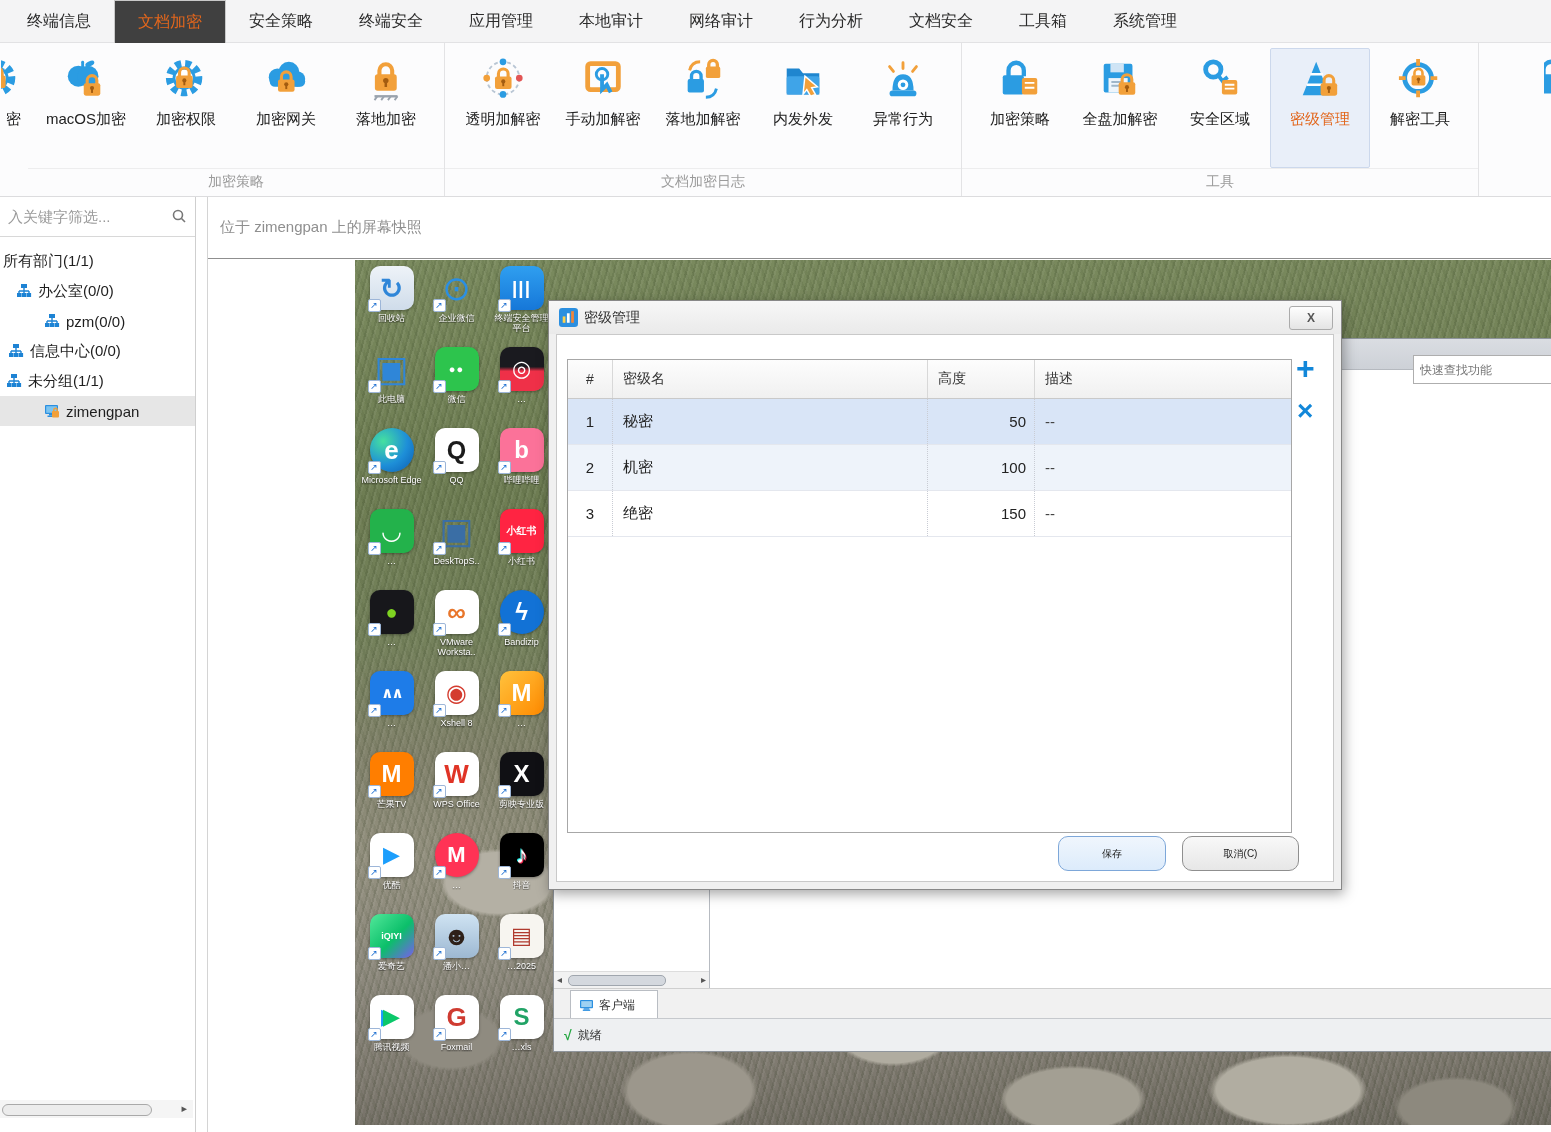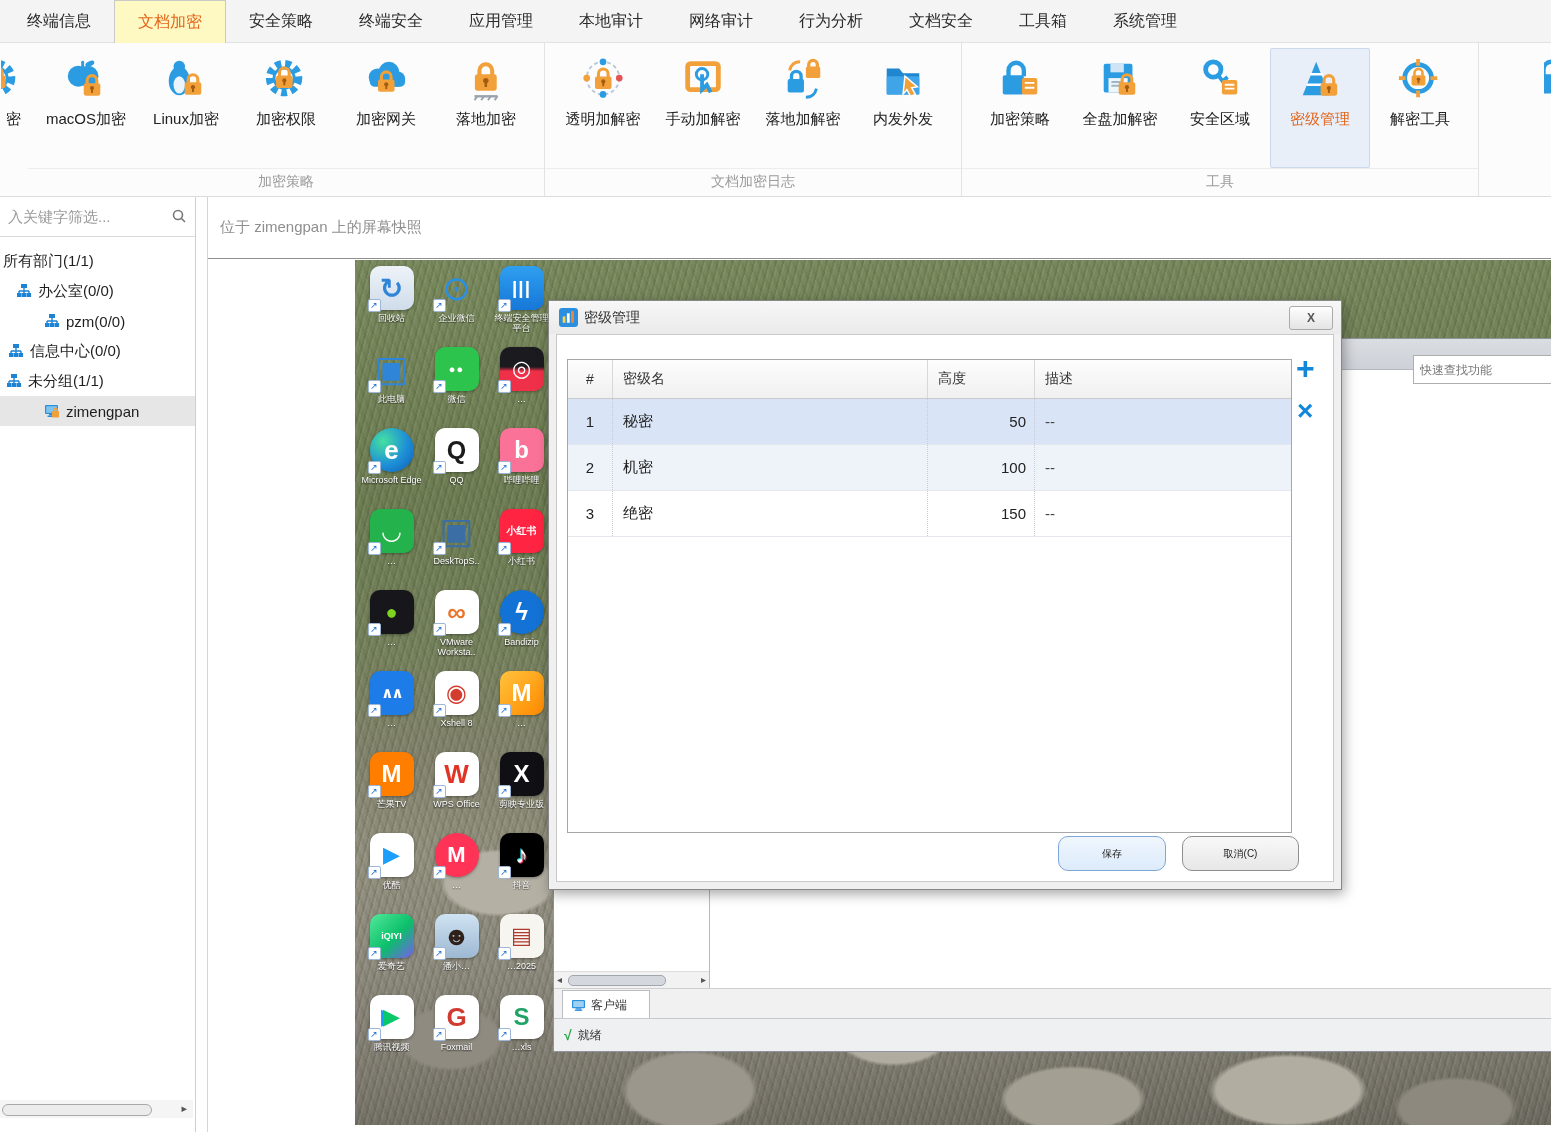--- a/index.html
+++ b/index.html
@@ -4,21 +4,21 @@
 <style>
   html,body{margin:0;padding:0}
   body{width:1551px;height:1132px;position:relative;overflow:hidden;background:#fff;
        font-family:"Liberation Sans","DejaVu Sans",sans-serif;color:#222}
   svg{display:block}
 
   
   #menubar{position:absolute;left:0;top:0;right:0;height:42px;background:#f4f4f5;
            border-bottom:1px solid #e2e2e4;display:flex;align-items:stretch;padding-left:4px;z-index:5}
   .mtab{display:flex;align-items:center;padding:0 23px;font-size:16px;color:#2b2b2b;cursor:default;white-space:nowrap}
-  .mtab.active{background:#fef9c3;color:#e2661c;border:1px solid #c9c9c9;border-bottom:none;margin-bottom:-1px}
+  .mtab.active{background:#404040;color:#e2661c;border:1px solid #c9c9c9;border-bottom:none;margin-bottom:-1px}
 
   
   #ribbon{position:absolute;left:0;top:42px;right:0;height:154px;background:#fcfcfd;
           border-bottom:1px solid #dcdcde;display:flex;padding-left:28px;z-index:4}
   .rgroup{display:flex;flex-direction:column;border-right:1px solid #e3e3e5}
   .ritems{display:flex;flex:1 1 auto;padding:6px 8px 0 8px}
   .ritem{width:98px;display:flex;flex-direction:column;align-items:center;padding-top:8px;
          border:1px solid transparent;border-radius:2px}
   .ritem.active{background:#e9eff9;border-color:#ccd8ec}
   .ricon{width:46px;height:46px}
@@ -76,21 +76,21 @@
   
   .rwin{position:absolute;left:198px;top:78px;width:1200px;height:712px;background:#fff;border:1px solid #8f959c}
   .band{height:30px;background:linear-gradient(#dadde2,#cdd1d7);border-bottom:1px solid #b5b9bf}
   .qfind{position:absolute;left:859px;top:16px;width:133px;height:25px;background:#fff;border:1px solid #aeaeae;
          font-size:12px;color:#8a8a8a;padding-left:6px;font-family:inherit;outline:none}
   .lpanel{position:absolute;left:0;top:30px;width:155px;bottom:62px;border-right:1px solid #b7bbc1;background:#fff}
   .lscroll{position:absolute;left:0;right:0;bottom:0;height:17px;background:#f2f2f2;border-top:1px solid #ddd}
   .lthumb{position:absolute;left:14px;top:3px;width:96px;height:9px;background:#d4d8de;border:1px solid #a0a6ae;border-radius:5px}
   .larrow{position:absolute;top:2px;font-size:10px;color:#555}
   .tabrow{position:absolute;left:0;right:0;bottom:32px;height:30px;background:#f1f1f1;border-top:1px solid #cfcfcf}
-  .ctab{position:absolute;left:8px;top:1px;width:88px;height:29px;background:#fff;border:1px solid #b9bdc3;border-bottom:none;
+  .ctab{position:absolute;left:16px;top:1px;width:88px;height:29px;background:#fff;border:1px solid #b9bdc3;border-bottom:none;
         display:flex;align-items:center;gap:5px;padding-left:8px;font-size:12px;color:#333;box-sizing:border-box}
   .statusbar{position:absolute;left:0;right:0;bottom:0;height:32px;background:#eef0f2;border-top:1px solid #c6c9cd;
              display:flex;align-items:center;padding-left:10px;gap:6px;font-size:12px;color:#333}
   .check{color:#27a844;font-weight:bold;font-size:14px}
 
   
   #dialog{position:absolute;left:548px;top:300px;width:794px;height:590px;background:#f0f0f0;border:1px solid #888;
           box-shadow:2px 4px 12px rgba(0,0,0,.35);z-index:10;box-sizing:border-box}
   .dtitle{height:33px;display:flex;align-items:center;padding:0 8px;background:linear-gradient(#f7f7f7,#eaeaea)}
   .dtitle .dticon{width:19px;height:19px;margin:0 6px 0 2px}
@@ -300,26 +300,20 @@
       <div class="ritems">
 
       <div class="ritem">
             <svg class="ricon">
             <use href="#i-apple"></use>
           </svg>
             <div class="rlabel">macOS加密</div>
           </div>
         <div class="ritem">
             <svg class="ricon">
-            <use href="#i-penguin"></use>
-          </svg>
-            <div class="rlabel">Linux加密</div>
-          </div>
-        <div class="ritem">
-            <svg class="ricon">
             <use href="#i-gear"></use>
           </svg>
             <div class="rlabel">加密权限</div>
           </div>
         <div class="ritem">
             <svg class="ricon">
             <use href="#i-cloud"></use>
           </svg>
             <div class="rlabel">加密网关</div>
           </div>
@@ -351,20 +345,26 @@
             <svg class="ricon">
             <use href="#i-dbl"></use>
           </svg>
             <div class="rlabel">落地加解密</div>
           </div>
         <div class="ritem">
             <svg class="ricon">
             <use href="#i-folder"></use>
           </svg>
             <div class="rlabel">内发外发</div>
+          </div>
+        <div class="ritem">
+            <svg class="ricon">
+            <use href="#i-siren"></use>
+          </svg>
+            <div class="rlabel">异常行为</div>
           </div>
       </div>
       <div class="rgl">文档加密日志</div>
     </div>
     <div class="rgroup">
       <div class="ritems">
 
       <div class="ritem">
             <svg class="ricon">
             <use href="#i-drawer"></use>

